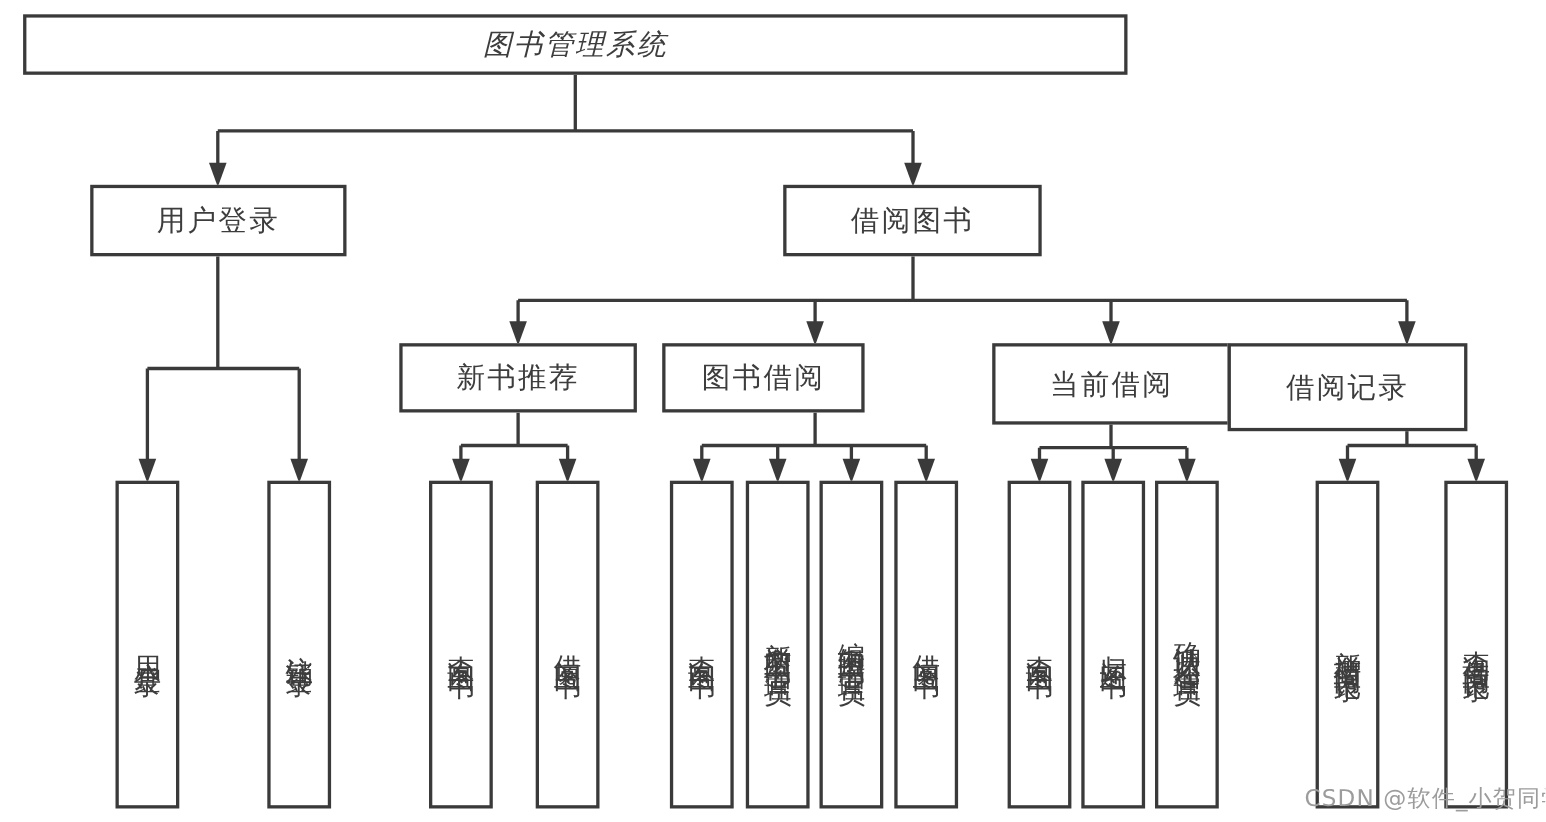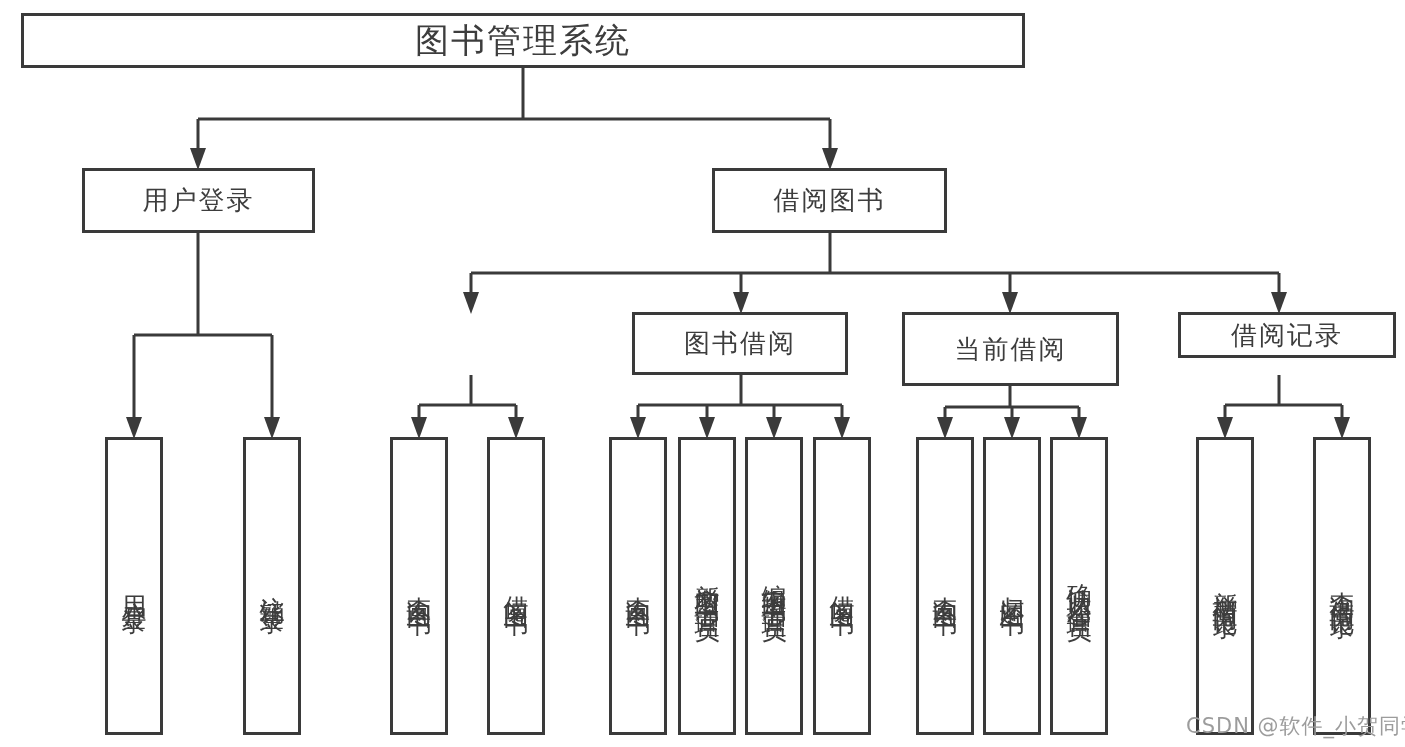--- a/index.html
+++ b/index.html
@@ -21,21 +21,21 @@
     position:absolute;
     box-sizing:border-box;
     border:3px solid var(--line);
     background:#fff;
     display:flex;
     align-items:center;
     justify-content:center;
     color:var(--text);
   }
   .hbox{font-size:26px;letter-spacing:2px;}
-  .root{font-size:34px;}
+  .root{font-size:26px;font-style:italic;}
   .leaf{width:58px;top:437px;height:298px;}
   .leaf .vtext{
     writing-mode:vertical-rl;
     text-orientation:mixed;
     font-size:25px;
     letter-spacing:5px;
     line-height:1;
     color:var(--text);
     white-space:nowrap;
   }
@@ -90,27 +90,30 @@
     <span>图书管理系统</span>
   </div>
 
   <div class="node hbox" style="left:82px;top:168px;width:233px;height:65px">
     <span>用户登录</span>
   </div>
   <div class="node hbox" style="left:712px;top:168px;width:235px;height:65px">
     <span>借阅图书</span>
   </div>
 
-  <div class="node hbox" style="left:632px;top:312px;width:216px;height:63px">
+  <div class="node hbox" style="left:363px;top:312px;width:216px;height:63px">
+    <span>新书推荐</span>
+  </div>
+  <div class="node hbox" style="left:602px;top:312px;width:184px;height:63px">
     <span>图书借阅</span>
   </div>
   <div class="node hbox" style="left:902px;top:312px;width:217px;height:74px">
     <span>当前借阅</span>
   </div>
-  <div class="node hbox" style="left:1178px;top:312px;width:218px;height:46px">
+  <div class="node hbox" style="left:1116px;top:312px;width:218px;height:80px">
     <span>借阅记录</span>
   </div>
 
   <div class="node leaf" style="left:105px">
     <span class="vtext">用户登录</span>
   </div>
   <div class="node leaf" style="left:243px">
     <span class="vtext">注销登录</span>
   </div>
 

